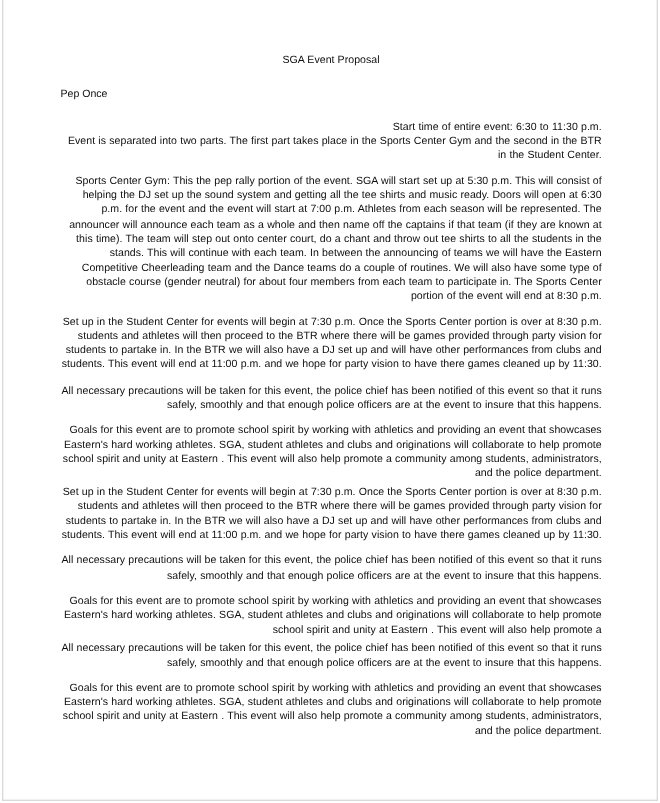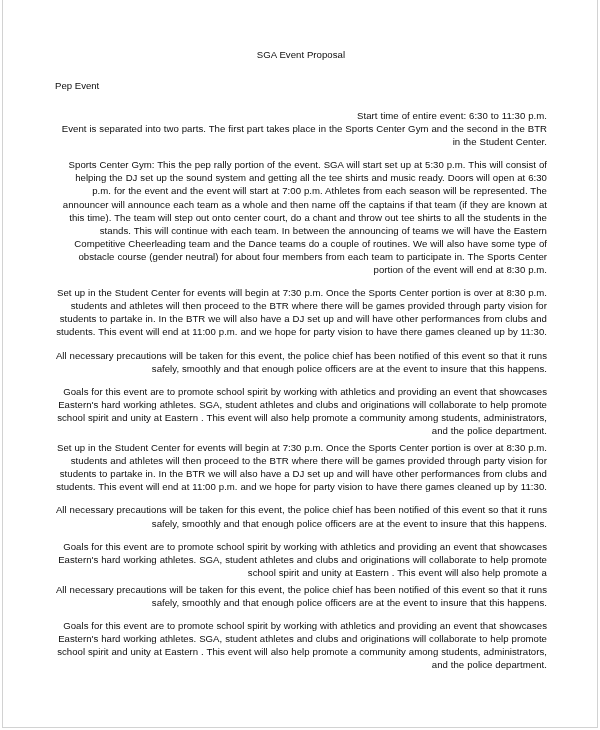--- a/index.html
+++ b/index.html
@@ -73,21 +73,21 @@
 <div class="page">
 
   <div class="page-frame"></div>
 
   <div class="doc-body">
 
     <div class="doc-title">SGA Event Proposal</div>
 
     <div class="sp-title"></div>
 
-    <div class="heading">Pep Event</div>
+    <div class="heading">Pep Once</div>
 
     <div id="blocks-container">
         <div class="sp-head"></div>
         <p class="para">Start time of entire event: 6:30 to 11:30 p.m.<br>Event is separated into two parts.  The first part takes place in the Sports Center Gym and the second in the BTR in the Student Center.</p>
         <div class="sp-block"></div>
         <p class="para">Sports Center Gym:  This the pep rally portion of the event.  SGA will start set up at 5:30 p.m.  This will consist of helping the DJ set up the sound system and getting all the tee shirts and music ready.  Doors will open at 6:30 p.m. for the event and the event will start at 7:00 p.m.  Athletes from each season will be represented.  The announcer will announce each team as a whole and then name off the captains if that team (if they are known at this time).  The team will step out onto center court, do a chant and throw out tee shirts to all the students in the stands.  This will continue with each team.  In between the announcing of teams we will have the Eastern Competitive Cheerleading team and the Dance teams do a couple of routines.  We will also have some type of obstacle course (gender neutral) for about four members from each team to participate in.  The Sports Center portion of the event will end at 8:30 p.m.</p>
         <div class="sp-block"></div>
         <p class="para">Set up in the Student Center for events will begin at 7:30 p.m.  Once the Sports Center portion is over at 8:30 p.m. students and athletes will then proceed to the BTR where there will be games provided through party vision for students to partake in.  In the BTR we will also have a DJ set up and will have other performances from clubs and students.  This event will end at 11:00 p.m. and we hope for party vision to have there games cleaned up by 11:30.</p>
         <div class="sp-block"></div>
         <p class="para">All necessary precautions will be taken for this event, the police chief has been notified of this event so that it runs safely, smoothly and that enough police officers are at the event to insure that this happens.</p>

